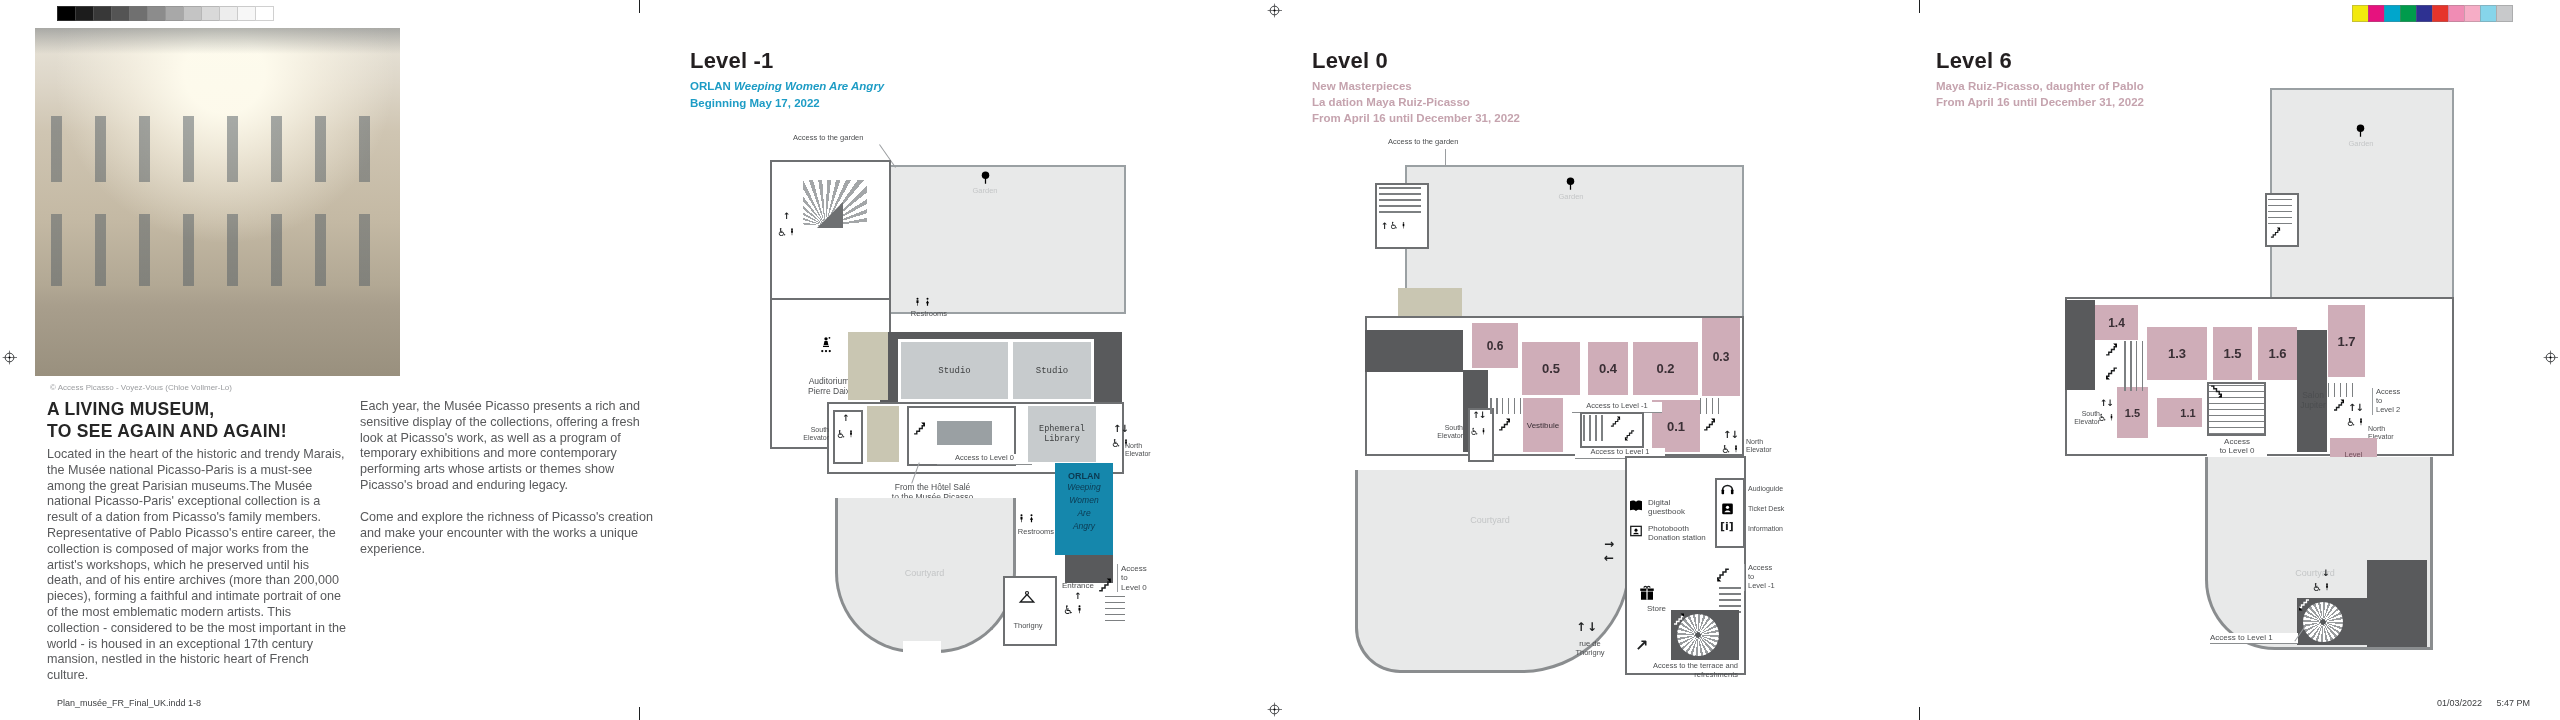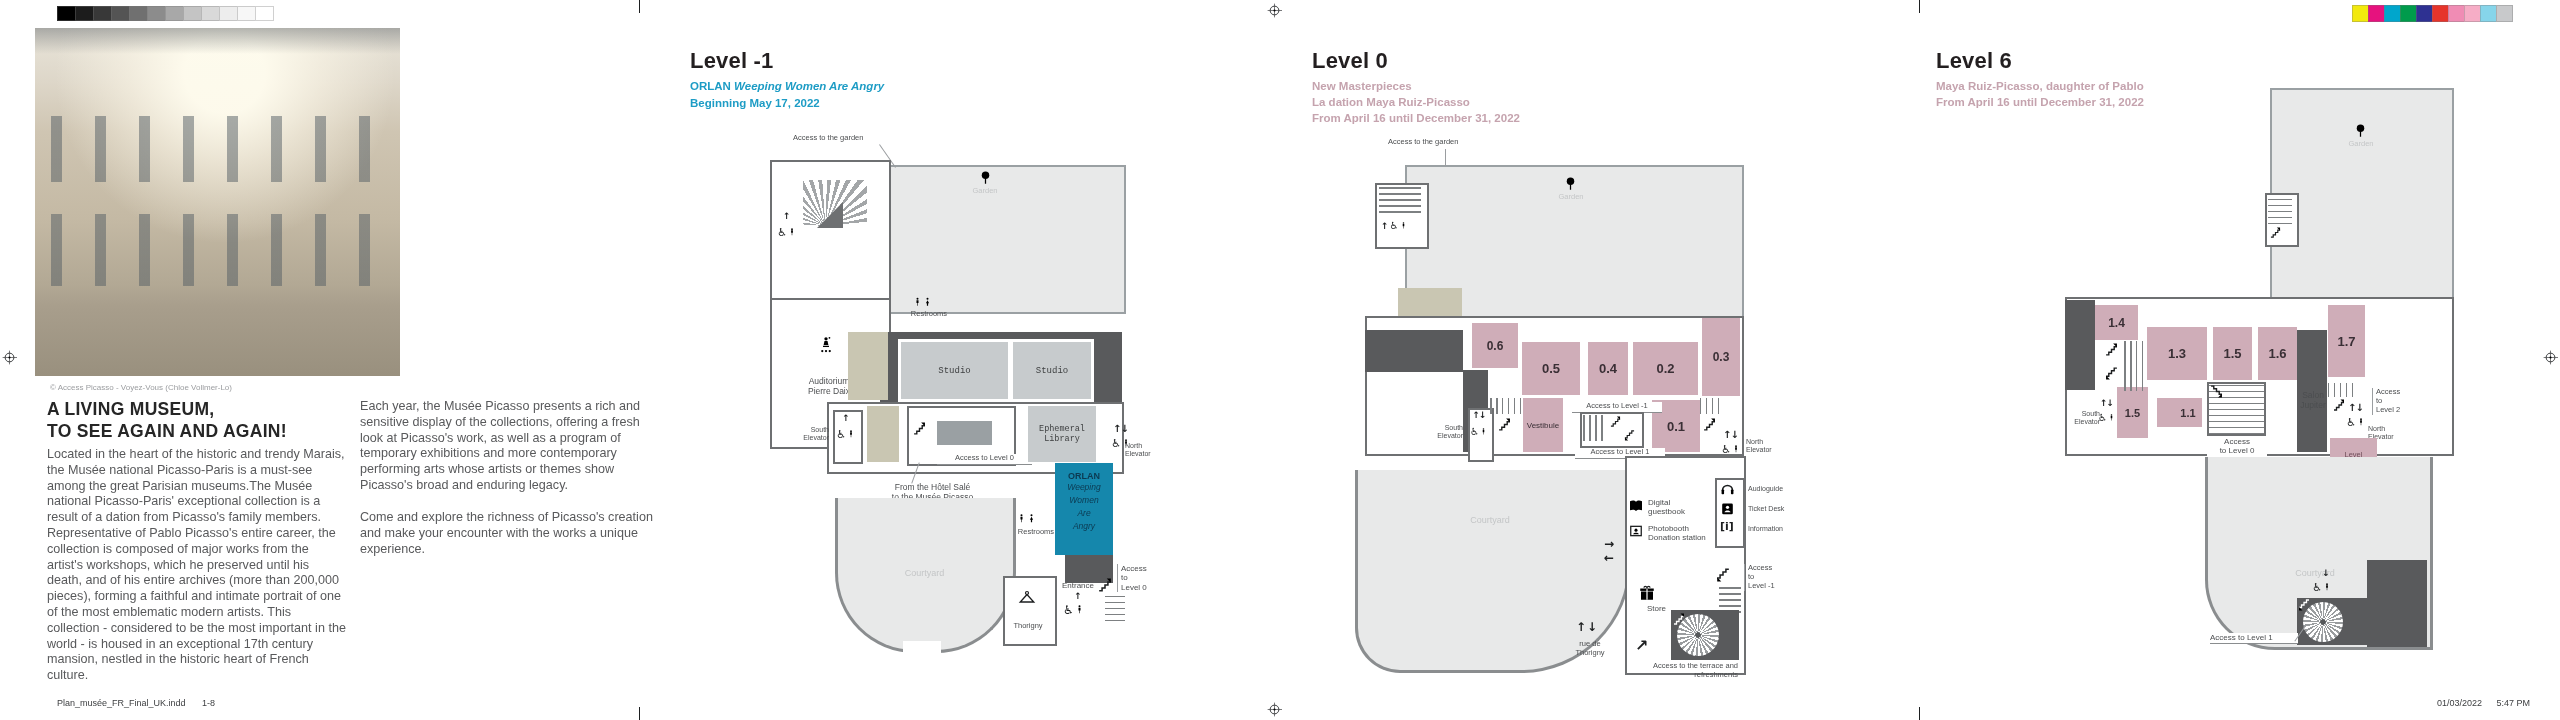--- a/index.html
+++ b/index.html
@@ -152,21 +152,21 @@
     <use href="#s-reg"></use>
   </svg>
 
 <div class="abs fold" style="left:639px;top:0;"></div>
 <div class="abs fold" style="left:639px;top:707px;"></div>
 <div class="abs fold" style="left:1919px;top:0;"></div>
 <div class="abs fold" style="left:1919px;top:707px;"></div>
 
 <div class="abs" style="left:57px;top:698px;font-size:9px;color:#3c3e40;">
   <span>Plan_musée_FR_Final_UK.indd</span>
-  <span style="margin-left:14px;">1-8</span>
+  <span style="">1-8</span>
 </div>
 <div class="abs rt" style="left:2370px;top:698px;width:160px;font-size:9px;color:#3c3e40;">
   <span>01/03/2022</span>
   <span style="margin-left:12px;">5:47 PM</span>
 </div>
 
 <div class="abs photo" style="left:35px;top:28px;width:365px;height:348px;">
   <div class="abs winband" style="left:0;top:88px;width:365px;height:66px;"></div>
   <div class="abs winband" style="left:0;top:186px;width:365px;height:72px;"></div>
   <div class="abs" style="left:0;top:0;width:365px;height:26px;background:linear-gradient(180deg,rgba(90,95,100,.45),rgba(90,95,100,0));"></div>

